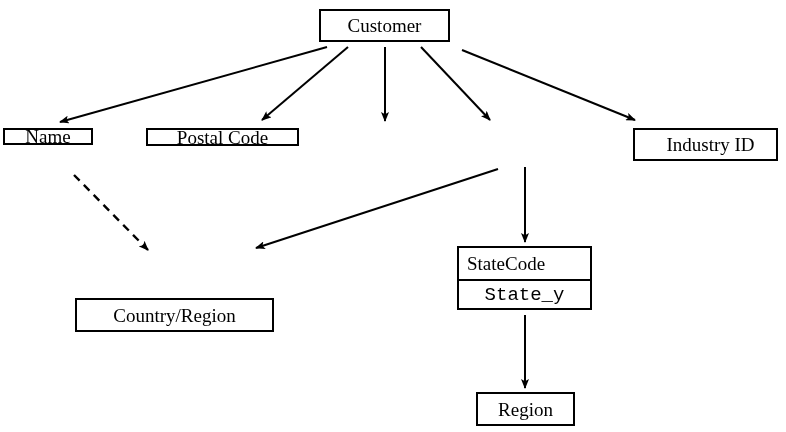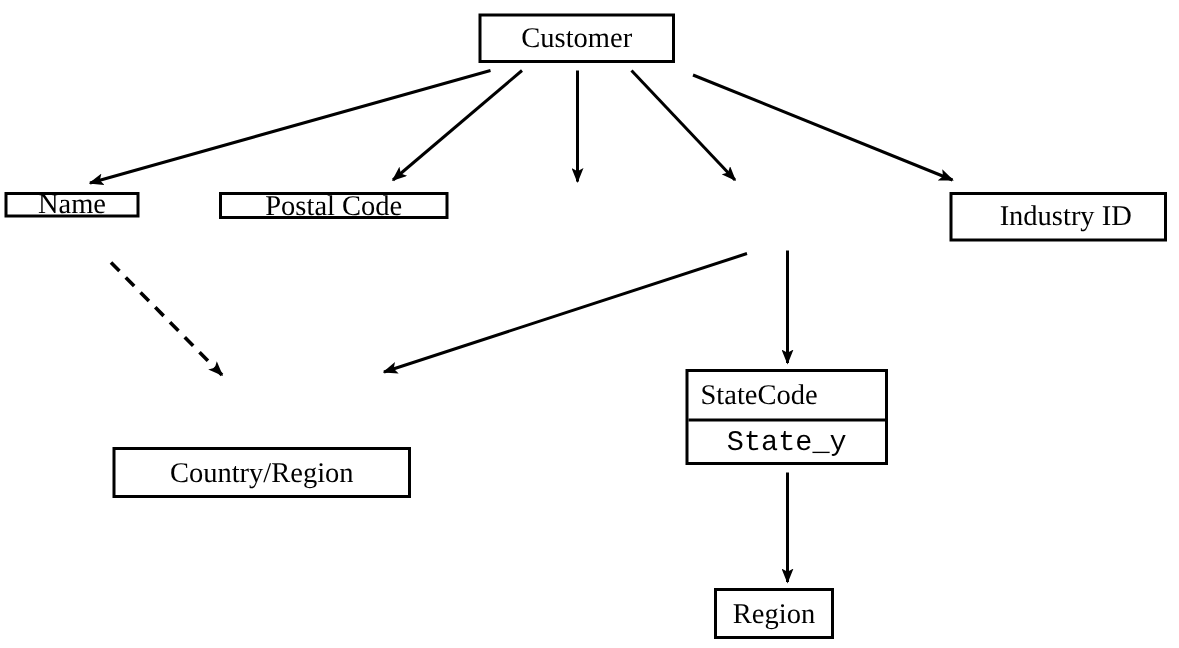--- a/index.html
+++ b/index.html
@@ -111,17 +111,17 @@
 
   <div class="node stacked" style="left:457px; top:246px; width:135px; height:64px;">
     <div class="cell cell-top">
       <span>StateCode</span>
     </div>
     <div class="cell cell-bottom">
       <span>State_y</span>
     </div>
   </div>
 
-  <div class="node" style="left:476px; top:392px; width:80px; height:34px;">
+  <div class="node" style="left:476px; top:392px; width:99px; height:34px;">
     <span>Region</span>
   </div>
 
 </div>
 
 </body></html>

